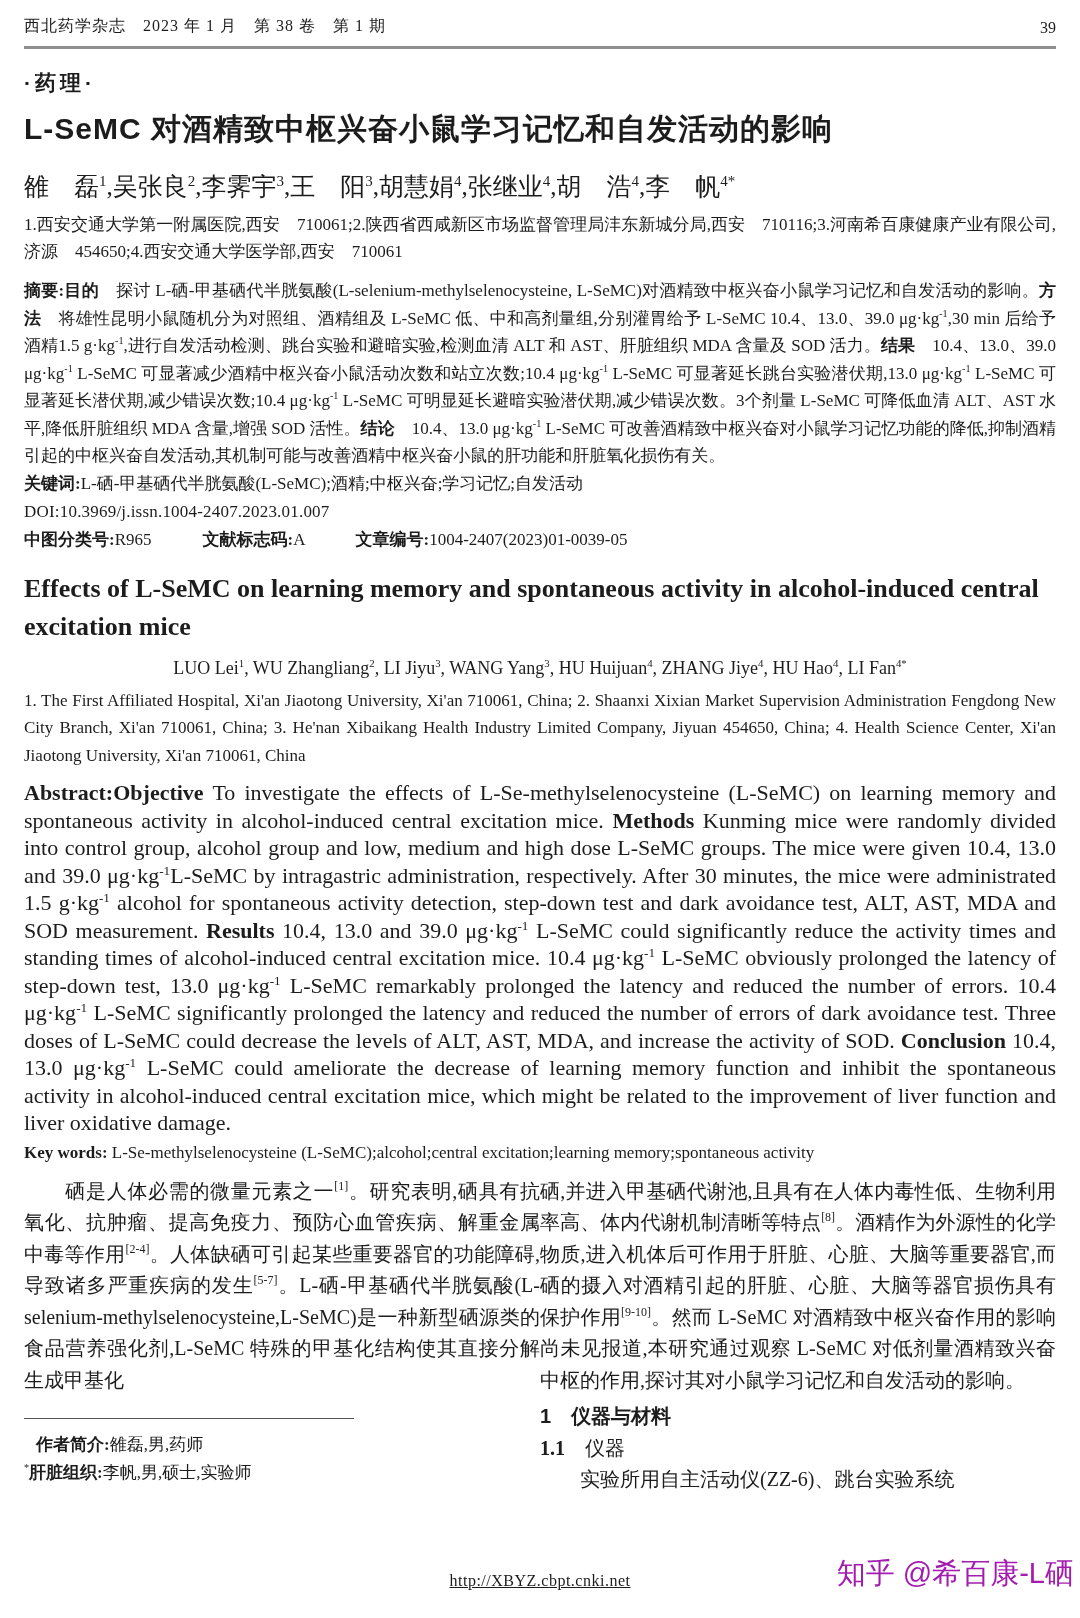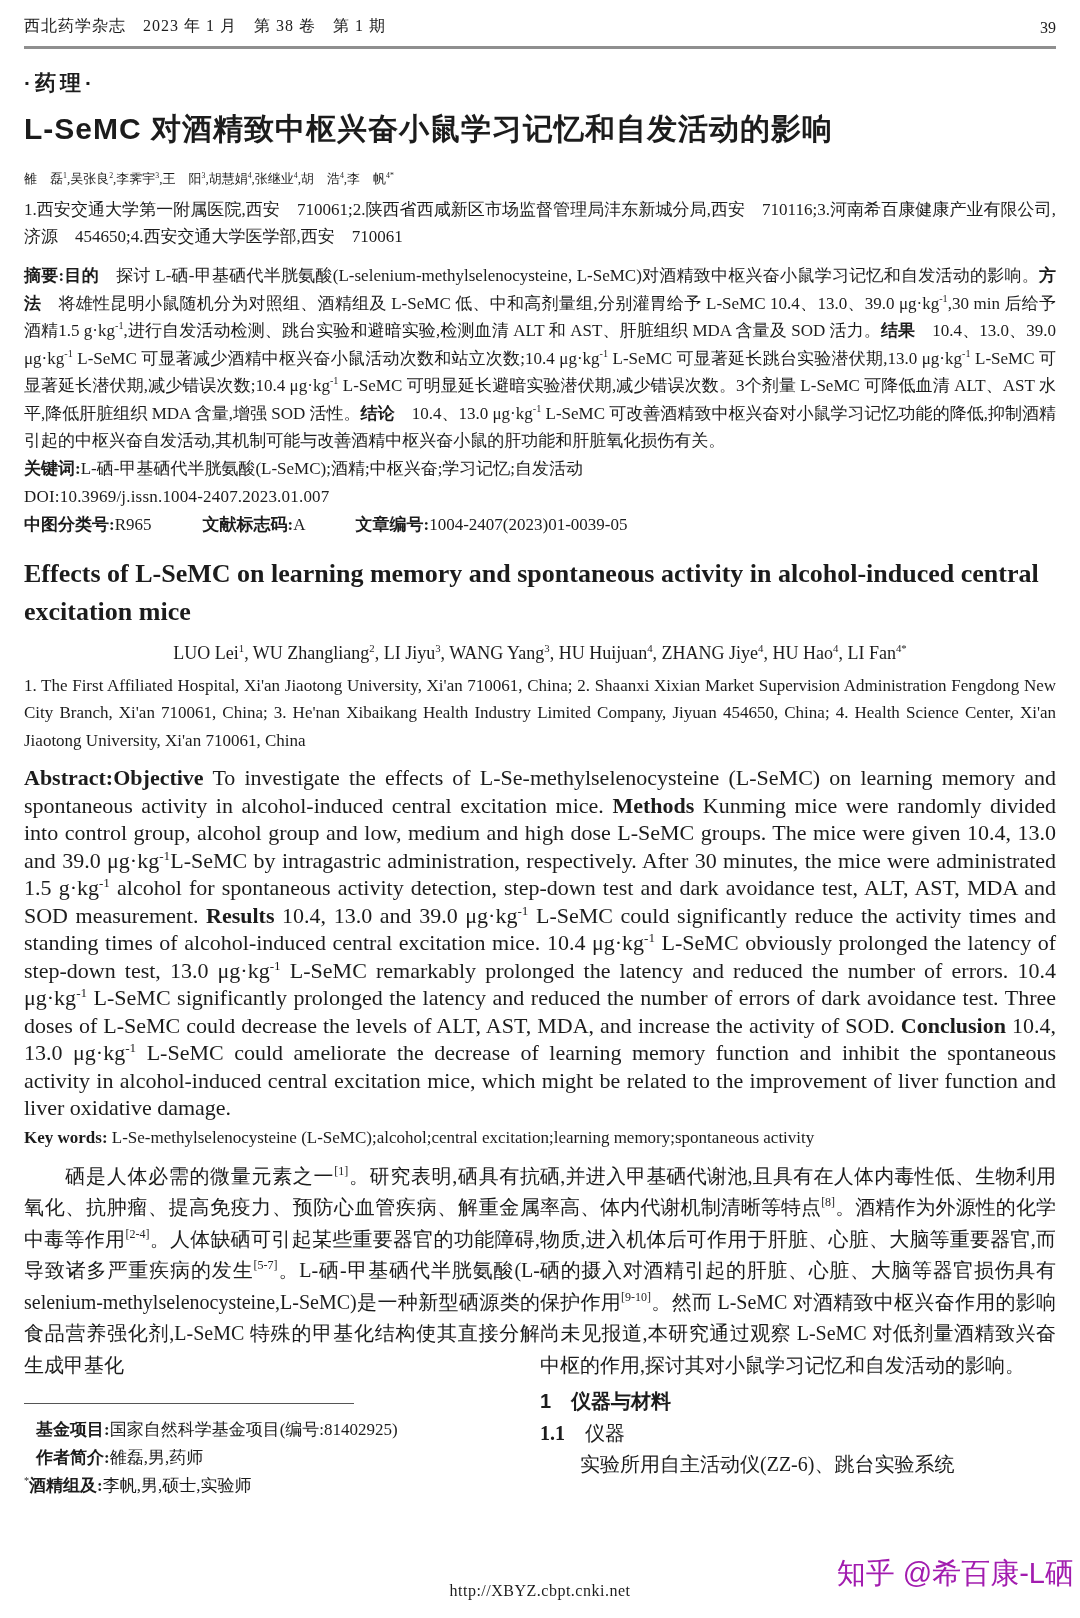--- a/index.html
+++ b/index.html
@@ -11,21 +11,21 @@
   }
   
   .hdr{display:flex;justify-content:space-between;align-items:flex-end;
        font-size:16px;padding-bottom:9px;border-bottom:3px solid #8f8f8f;gap:8px;}
   .hdr .jinfo{letter-spacing:1px;}
   
   .col-label{margin-top:20px;font-size:21px;font-weight:bold;
              font-family:"Liberation Sans","DejaVu Sans",sans-serif;letter-spacing:4px;}
   .title-zh{margin:12px 0 0 0;font-size:30px;font-weight:900;letter-spacing:1px;
             font-family:"Liberation Sans","DejaVu Sans",sans-serif;}
-  .authors-zh{margin-top:20px;font-size:13px;}
+  .authors-zh{margin-top:20px;font-size:25px;}
   .affil-zh{margin-top:8px;font-size:17px;line-height:27px;text-align:justify;}
   
   .p-zh{margin:12px 0 0 0;font-size:17px;line-height:27.5px;text-align:justify;}
   .kw,.doi,.clc{margin:0;font-size:17px;line-height:28px;}
   .doi{letter-spacing:.2px;}
   
   .title-en{margin:16px 0 0 0;font-size:26px;line-height:38px;font-weight:bold;}
   .authors-en{margin-top:12px;font-size:18px;text-align:center;}
   .affil-en{margin-top:8px;font-size:17px;line-height:27.5px;text-align:justify;}
   .p-en{margin:10px 0 0 0;font-size:22px;line-height:27.5px;text-align:justify;}
@@ -36,22 +36,22 @@
   .body-p{margin:0;font-size:20px;line-height:31.5px;text-align:justify;}
   .fn-rule{width:330px;height:0;border-top:1.5px solid #555;margin:22px 0 12px 0;}
   .fn-line{margin:0 0 0 12px;font-size:17px;line-height:28px;}
   .h1-num{margin:4px 0 0 0;font-size:20px;line-height:32px;font-weight:bold;
           font-family:"Liberation Sans","DejaVu Sans",sans-serif;}
   .h2-num{margin:0;font-size:20px;line-height:32px;}
   
   sup{font-size:0.6em;line-height:0;}
   .b{font-weight:bold;margin-top:32px;}
   
-  .footer-url{position:absolute;left:0;bottom:18px;width:100%;
-              text-align:center;font-size:16px;letter-spacing:.5px;}
+  .footer-url{position:absolute;left:0;bottom:28px;width:100%;
+              text-align:center;font-size:16px;letter-spacing:.5px;text-decoration:underline;}
   .watermark{position:absolute;right:6px;bottom:24px;font-size:29px;
              color:#a21caf;font-family:"Liberation Sans","DejaVu Sans",sans-serif;}
 </style>
 </head>
 <body>
 
 <div class="page">
 
   <div class="hdr">
     <span class="jinfo">西北药学杂志　2023 年 1 月　第 38 卷　第 1 期</span>
@@ -82,23 +82,22 @@
 
   <p class="p-en"><span class="b">Abstract:</span><span class="b">Objective</span><span> To investigate the effects of L-Se-methylselenocysteine (L-SeMC) on learning memory and spontaneous activity in alcohol-induced central excitation mice. </span><span class="b">Methods</span><span> Kunming mice were randomly divided into control group, alcohol group and low, medium and high dose L-SeMC groups. The mice were given 10.4, 13.0 and 39.0 μg·kg</span><sup>-1</sup><span>L-SeMC by intragastric administration, respectively. After 30 minutes, the mice were administrated 1.5 g·kg</span><sup>-1</sup><span> alcohol for spontaneous activity detection, step-down test and dark avoidance test, ALT, AST, MDA and SOD measurement. </span><span class="b">Results</span><span> 10.4, 13.0 and 39.0 μg·kg</span><sup>-1</sup><span> L-SeMC could significantly reduce the activity times and standing times of alcohol-induced central excitation mice. 10.4 μg·kg</span><sup>-1</sup><span> L-SeMC obviously prolonged the latency of step-down test, 13.0 μg·kg</span><sup>-1</sup><span> L-SeMC remarkably prolonged the latency and reduced the number of errors. 10.4 μg·kg</span><sup>-1</sup><span> L-SeMC significantly prolonged the latency and reduced the number of errors of dark avoidance test. Three doses of L-SeMC could decrease the levels of ALT, AST, MDA, and increase the activity of SOD. </span><span class="b">Conclusion</span><span> 10.4, 13.0 μg·kg</span><sup>-1</sup><span> L-SeMC could ameliorate the decrease of learning memory function and inhibit the spontaneous activity in alcohol-induced central excitation mice, which might be related to the improvement of liver function and liver oxidative damage.</span></p>
 
   <p class="kw-en"><span class="b">Key words:</span><span> L-Se-methylselenocysteine (L-SeMC);alcohol;central excitation;learning memory;spontaneous activity</span></p>
 
   <div class="cols">
     <div class="col">
       <p class="body-p"><span>　　硒是人体必需的微量元素之一</span><sup>[1]</sup><span>。研究表明,硒具有抗氧化、抗肿瘤、提高免疫力、预防心血管疾病、解重金属中毒等作用</span><sup>[2-4]</sup><span>。人体缺硒可引起某些重要器官的功能障碍,导致诸多严重疾病的发生</span><sup>[5-7]</sup><span>。L-硒-甲基硒代半胱氨酸(L-selenium-methylselenocysteine,L-SeMC)是一种新型硒源类的食品营养强化剂,L-SeMC 特殊的甲基化结构使其直接分解生成甲基化</span></p>
       <div>
         <div class="fn-rule"></div>
-        <p class="fn-line"><span class="b">基金项目:</span><span>国家自然科学基金项目(编号:81402925)</span></p>
         <p class="fn-line"><span class="b">作者简介:</span><span>雒磊,男,药师</span></p>
-        <p class="fn-line" style="margin-left:0;"><sup>*</sup><span class="b">酒精组及:</span><span>李帆,男,硕士,实验师</span></p>
+        <p class="fn-line" style="margin-left:0;"><sup>*</sup><span class="b">肝脏组织:</span><span>李帆,男,硕士,实验师</span></p>
       </div>
     </div>
     <div class="col">
       <p class="body-p"><span>硒,并进入甲基硒代谢池,且具有在人体内毒性低、生物利用率高、体内代谢机制清晰等特点</span><sup>[8]</sup><span>。酒精作为外源性的化学物质,进入机体后可作用于肝脏、心脏、大脑等重要器官,而硒的摄入对酒精引起的肝脏、心脏、大脑等器官损伤具有保护作用</span><sup>[9-10]</sup><span>。然而 L-SeMC 对酒精致中枢兴奋作用的影响尚未见报道,本研究通过观察 L-SeMC 对低剂量酒精致兴奋中枢的作用,探讨其对小鼠学习记忆和自发活动的影响。</span></p>
       <p class="h1-num">1　仪器与材料</p>
       <p class="h2-num"><span class="b">1.1</span><span>　仪器</span></p>
       <p class="body-p">　　实验所用自主活动仪(ZZ-6)、跳台实验系统</p>
     </div>
   </div>
 

